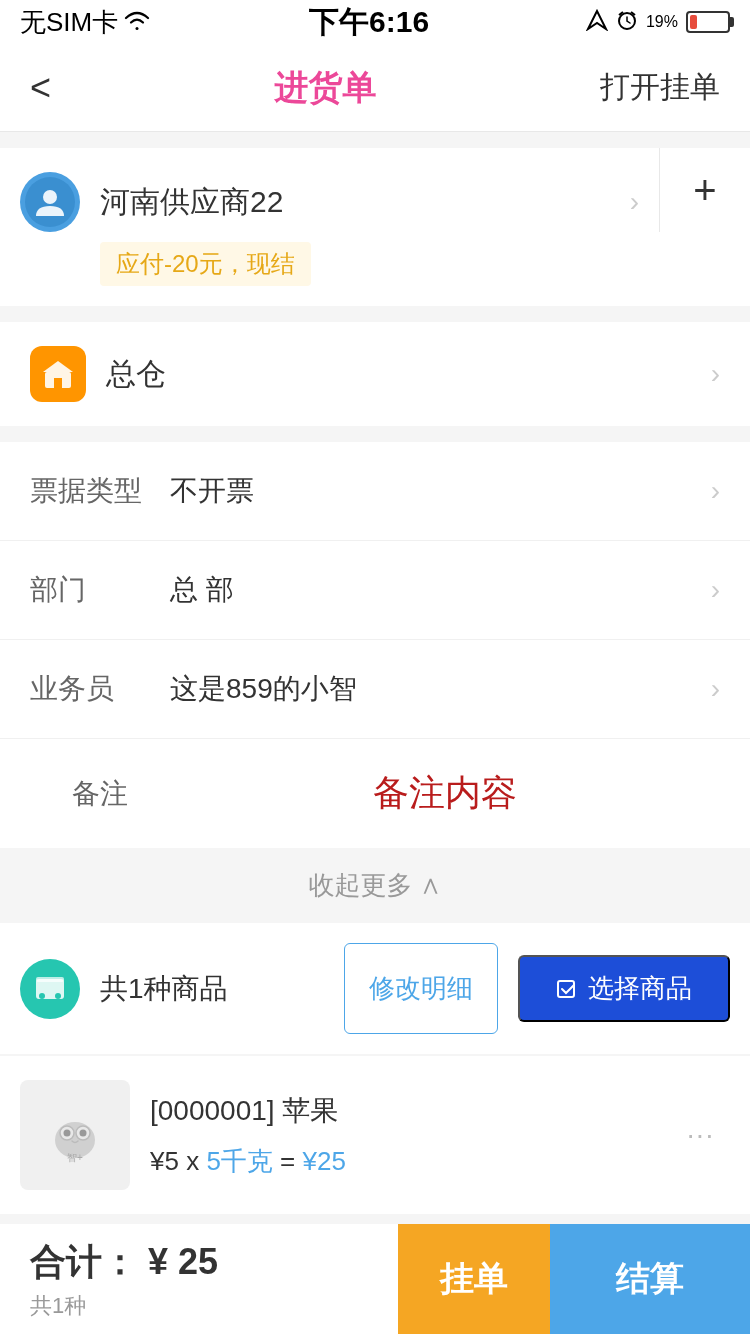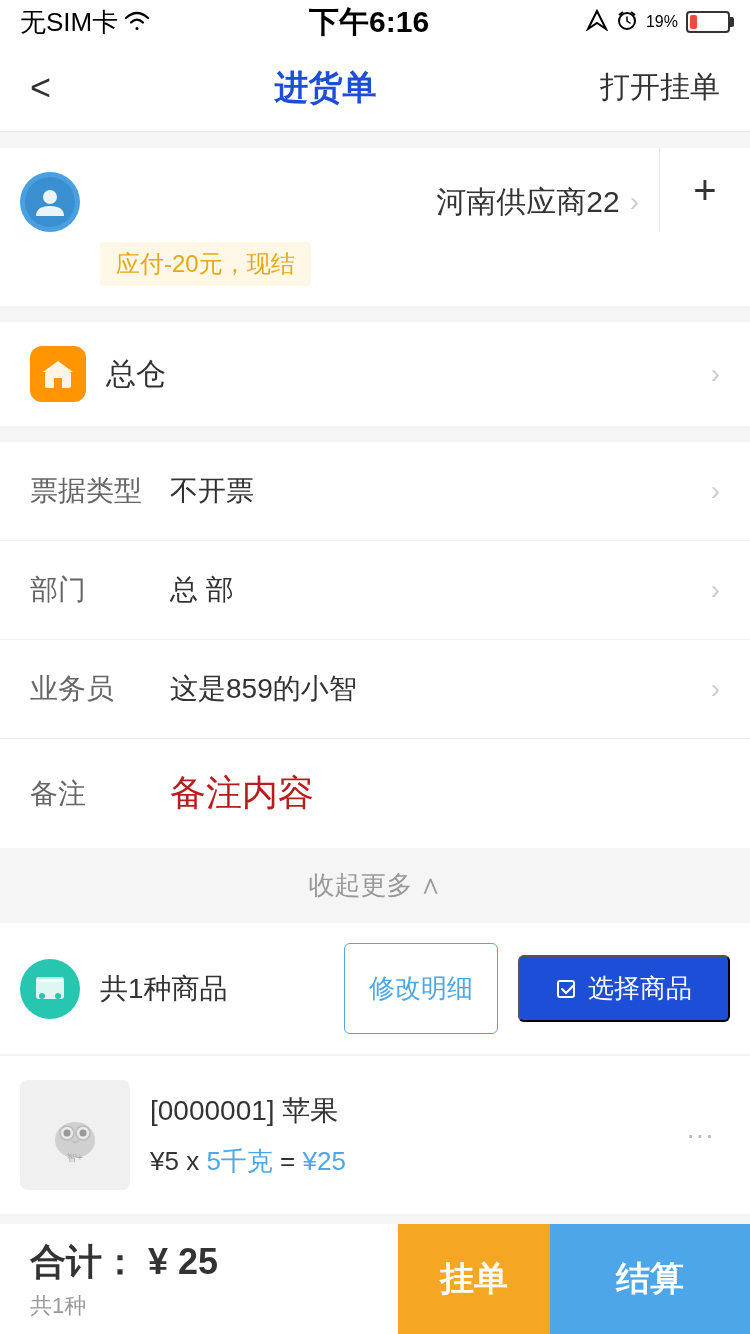--- a/index.html
+++ b/index.html
@@ -40,21 +40,21 @@
     .nav-bar {
       height: 88px;
       background: #fff;
       display: flex;
       align-items: center;
       justify-content: space-between;
       padding: 0 30px;
       border-bottom: 1px solid #e8e8e8;
     }
     .nav-back { font-size: 36px; color: #333; cursor: pointer; }
-    .nav-title { font-size: 34px; font-weight: 600; color: #1d4ed8; }
+    .nav-title { font-size: 34px; font-weight: 600; color: #ec4899; }
     .nav-action { font-size: 30px; color: #333; cursor: pointer; }
 
     
     .section-gap { height: 16px; background: #f5f5f5; }
 
     
     .supplier-section {
       background: #fff;
       display: flex;
       align-items: stretch;
@@ -71,21 +71,21 @@
       border-radius: 50%;
       background: #4a9fe0;
       display: flex; align-items: center; justify-content: center;
       margin-right: 20px; flex-shrink: 0;
     }
     .supplier-avatar-inner {
       width: 50px; height: 50px; border-radius: 50%; background: #3a8fd0;
       display: flex; align-items: center; justify-content: center;
       color: white; font-size: 22px;
     }
-    .supplier-name { font-size: 30px; color: #333; flex: 1; text-align: right; }
+    .supplier-name { font-size: 30px; color: #333; flex: 1; }
     .chevron-right {
       color: #ccc; font-size: 28px; margin-left: 10px;
     }
     .supplier-add {
       width: 90px;
       display: flex; align-items: center; justify-content: center;
       font-size: 40px; color: #333; cursor: pointer;
       padding-top: 0;
     }
     .supplier-info-row {
@@ -120,21 +120,21 @@
 
     
     .form-section { background: #fff; }
     .form-row {
       display: flex;
       align-items: center;
       padding: 30px 30px;
       border-bottom: 1px solid #f0f0f0;
       min-height: 96px;
     }
-    .form-row:last-child { border-bottom: none; }
+    .form-row:last-child { border-bottom: none; text-align: center; }
     .form-label {
       font-size: 28px;
       color: #666;
       width: 140px;
       flex-shrink: 0;
     }
     .form-value {
       flex: 1;
       font-size: 28px;
       color: #333;

